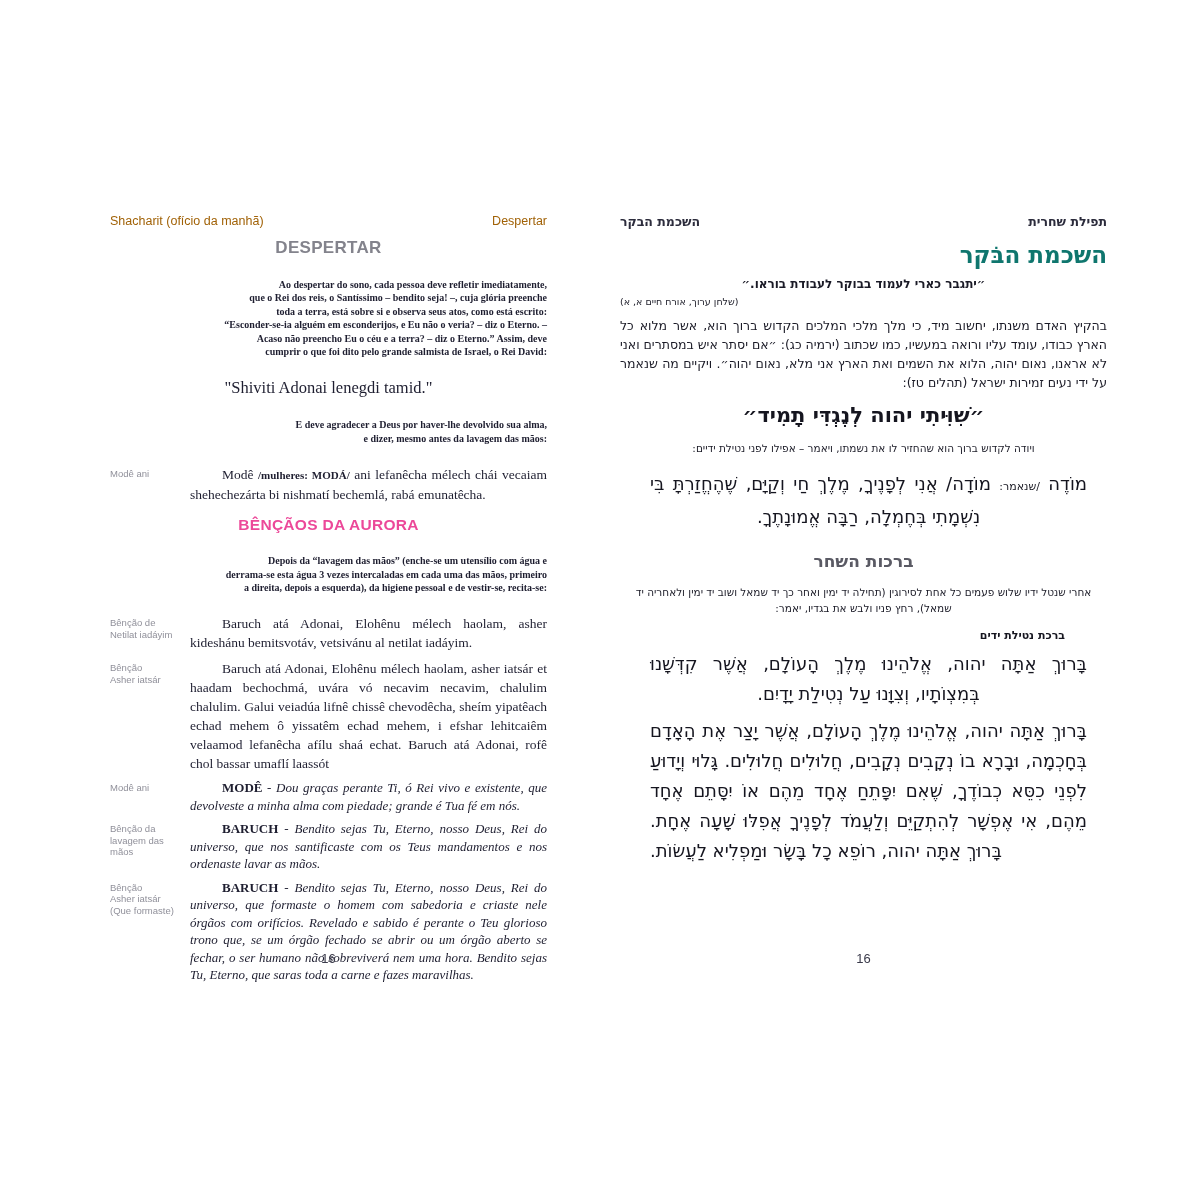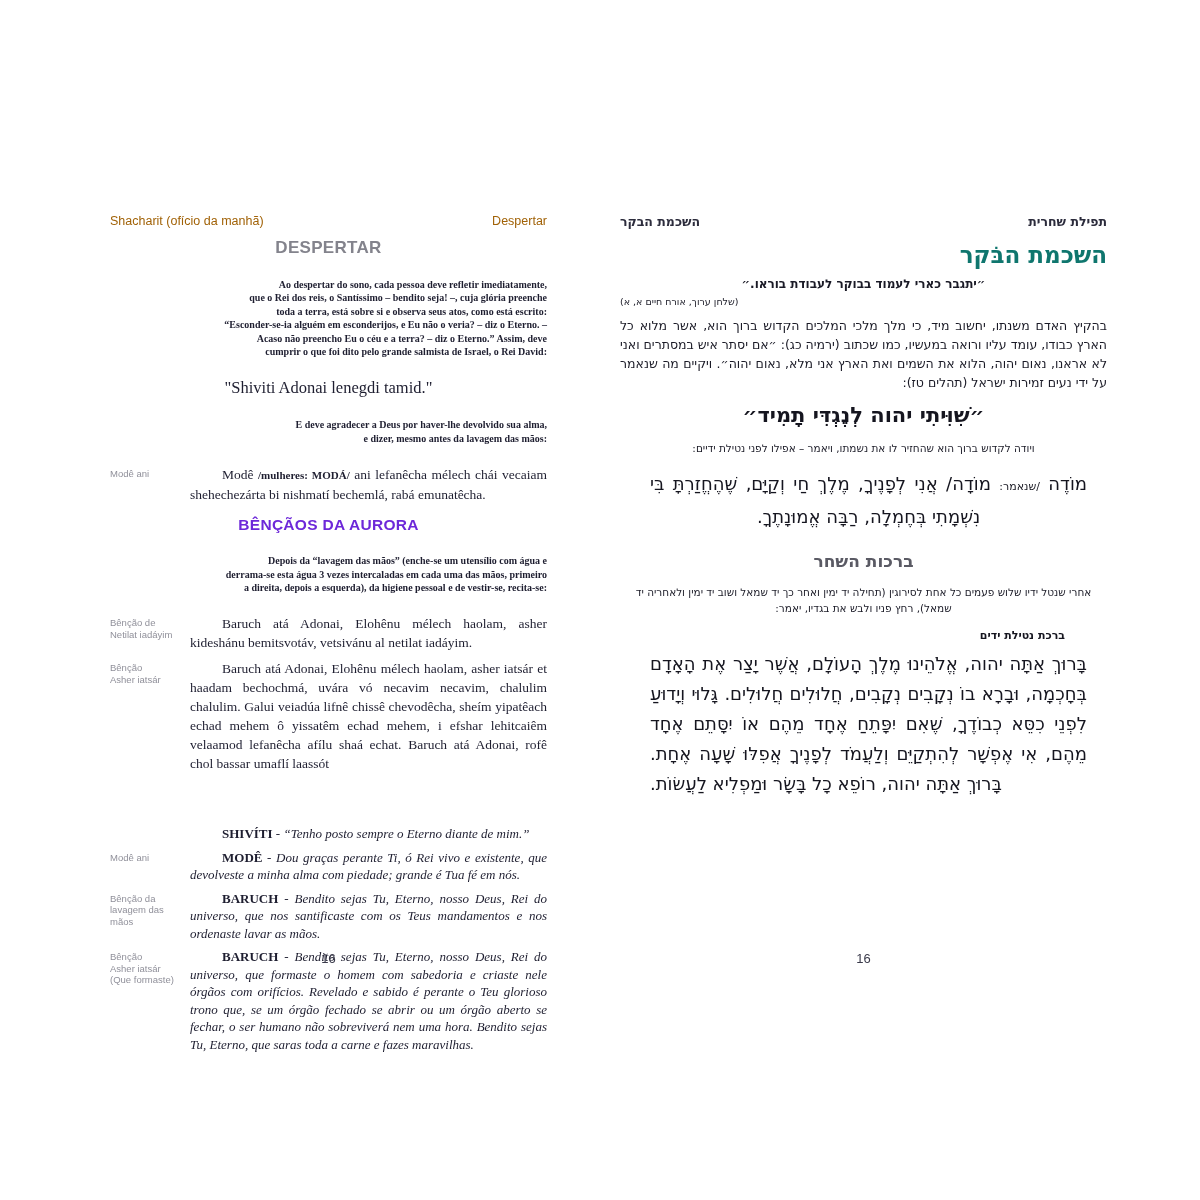--- a/index.html
+++ b/index.html
@@ -10,21 +10,21 @@
   .page{position:absolute;top:214px;height:762px;}
   #left-page{left:110px;width:437px;}
   #right-page{left:620px;width:487px;direction:rtl;}
 
   
   .lp-running{display:flex;justify-content:space-between;
     font:12.5px "Liberation Sans",sans-serif;color:#a16207;}
   .lp-title{ text-align:center;font:bold 17px "Liberation Sans",sans-serif;
     color:#83838c;margin:10px 0 6px;letter-spacing:.3px;}
   .lp-title2{text-align:center;font:bold 15.5px "Liberation Sans",sans-serif;
-    color:#6d28d9;margin:12px 0 8px;letter-spacing:.3px;}
+    color:#ec4899;margin:12px 0 8px;letter-spacing:.3px;}
   .lp-intro,.lp-note,.lp-sect-intro{text-align:right;white-space:pre-line;
     font:bold 10px/13.4px "Liberation Serif",serif;color:#1e1e30;margin:20px 0;}
   .lp-quote{text-align:center;font:16.5px "Liberation Serif",serif;
     color:#1e1e30;margin:9px 0 7px;}
   .lp-para{position:relative;margin:7px 0 0 80px;text-align:justify;
     text-indent:32px;font:13.5px/19px "Liberation Serif",serif;color:#1e1e30;}
   .lp-trans{font-style:italic;font-size:13px;line-height:17.5px;margin-top:6px;}
   .lp-gap{margin-top:52px;}
   .lead-word{font-style:normal;font-weight:bold;}
   .inline-note{font-weight:bold;font-style:normal;font-size:11px;}
@@ -92,21 +92,20 @@
     <div class="lp-sect-intro">Depois da “lavagem das mãos” (enche-se um utensílio com água e
 derrama-se esta água 3 vezes intercaladas em cada uma das mãos, primeiro
 a direita, depois a esquerda), da higiene pessoal e de vestir-se, recita-se:</div>
 
     <p class="lp-para"><span class="margin-label">Bênção de
 Netilat iadáyim</span><span>Baruch atá Adonai, Elohênu mélech haolam, asher kideshánu bemitsvotáv, vetsivánu al netilat iadáyim.</span></p>
 
     <p class="lp-para"><span class="margin-label">Bênção
 Asher iatsár</span><span>Baruch atá Adonai, Elohênu mélech haolam, asher iatsár et haadam bechochmá, uvára vó necavim necavim, chalulim chalulim. Galui veiadúa lifnê chissê chevodêcha, sheím yipatêach echad mehem ô yissatêm echad mehem, i efshar lehitcaiêm velaamod lefanêcha afílu shaá echat. Baruch atá Adonai, rofê chol bassar umaflí laassót</span></p>
 
-    <p class="lp-para lp-trans lp-gap"><span class="lead-word">SHIVÍTI</span> <span>- “Tenho posto sempre o Eterno diante de mim.”</span></p>
 
     <p class="lp-para lp-trans"><span class="margin-label">Modê ani</span><span class="lead-word">MODÊ</span> <span>- Dou graças perante Ti, ó Rei vivo e existente, que devolveste a minha alma com piedade; grande é Tua fé em nós.</span></p>
 
     <p class="lp-para lp-trans"><span class="margin-label">Bênção da
 lavagem das
 mãos</span><span class="lead-word">BARUCH</span> <span>- Bendito sejas Tu, Eterno, nosso Deus, Rei do universo, que nos santificaste com os Teus mandamentos e nos ordenaste lavar as mãos.</span></p>
 
     <p class="lp-para lp-trans"><span class="margin-label">Bênção
 Asher iatsár
 (Que formaste)</span><span class="lead-word">BARUCH</span> <span>- Bendito sejas Tu, Eterno, nosso Deus, Rei do universo, que formaste o homem com sabedoria e criaste nele órgãos com orifícios. Revelado e sabido é perante o Teu glorioso trono que, se um órgão fechado se abrir ou um órgão aberto se fechar, o ser humano não sobreviverá nem uma hora. Bendito sejas Tu, Eterno, que saras toda a carne e fazes maravilhas.</span></p>
@@ -134,20 +133,21 @@
     <div class="rp-instruction">ויודה לקדוש ברוך הוא שהחזיר לו את נשמתו, ויאמר – אפילו לפני נטילת ידיים:</div>
 
     <p class="rp-blessing"><span>מוֹדֶה</span> <span class="he-note">/שנאמר:</span> <span>מוֹדָה/</span> <span>אֲנִי לְפָנֶיךָ, מֶלֶךְ חַי וְקַיָּם, שֶׁהֶחֱזַרְתָּ בִּי נִשְׁמָתִי בְּחֶמְלָה, רַבָּה אֱמוּנָתֶךָ.</span></p>
 
     <div class="rp-sect">ברכות השחר</div>
 
     <div class="rp-sect-intro">אחרי שנטל ידיו שלוש פעמים כל אחת לסירוגין (תחילה יד ימין ואחר כך יד שמאל ושוב יד ימין ולאחריה יד שמאל), רחץ פניו ולבש את בגדיו, יאמר:</div>
 
     <div class="rp-label">ברכת נטילת ידים</div>
 
+    <p class="rp-blessing">בָּרוּךְ אַתָּה יהוה, אֱלֹהֵינוּ מֶלֶךְ הָעוֹלָם, אֲשֶׁר קִדְּשָׁנוּ בְּמִצְוֹתָיו, וְצִוָּנוּ עַל נְטִילַת יָדָיִם.</p>
 
 
     <p class="rp-blessing rp-asher">בָּרוּךְ אַתָּה יהוה, אֱלֹהֵינוּ מֶלֶךְ הָעוֹלָם, אֲשֶׁר יָצַר אֶת הָאָדָם בְּחָכְמָה, וּבָרָא בוֹ נְקָבִים נְקָבִים, חֲלוּלִים חֲלוּלִים. גָּלוּי וְיָדוּעַ לִפְנֵי כִסֵּא כְבוֹדֶךָ, שֶׁאִם יִפָּתֵחַ אֶחָד מֵהֶם אוֹ יִסָּתֵם אֶחָד מֵהֶם, אִי אֶפְשָׁר לְהִתְקַיֵּם וְלַעֲמֹד לְפָנֶיךָ אֲפִלּוּ שָׁעָה אֶחָת. בָּרוּךְ אַתָּה יהוה, רוֹפֵא כָל בָּשָׂר וּמַפְלִיא לַעֲשׂוֹת.</p>
 
     <div class="pgnum">16</div>
   </div>
 
 </div>
 
 </body></html>

